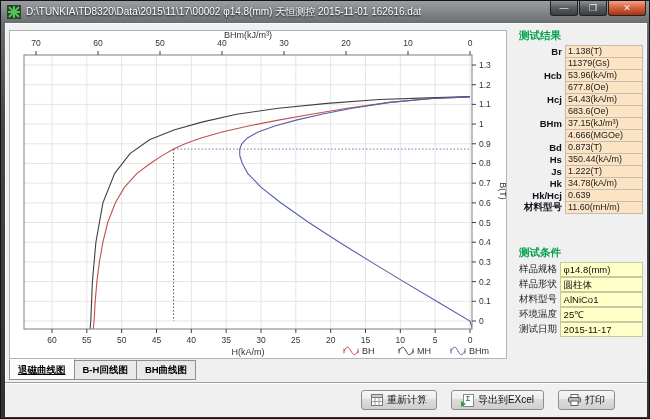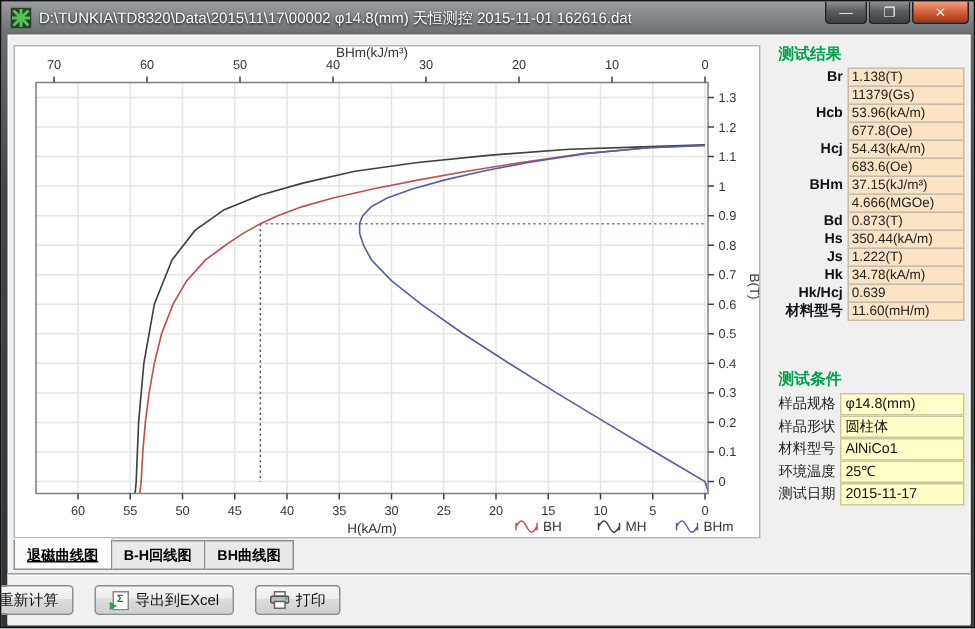--- a/index.html
+++ b/index.html
@@ -31,21 +31,21 @@
   .res-value{width:74px;height:11px;line-height:11px;font-size:9px;background:#fce3c4;
     border:1px solid #c6bcae;padding:0 2px;color:#222;overflow:hidden;white-space:nowrap;}
   .cond-header{margin-top:33px;}
   .cond-rows{margin-left:6px;margin-top:2px;}
   .cond-row{display:flex;align-items:center;height:13px;margin-bottom:2px;}
   .cond-label{width:42px;font-size:9.5px;color:#222;white-space:nowrap;}
   .cond-value{width:78px;height:13px;line-height:13px;font-size:9.5px;background:#ffffc8;
     border:1px solid #c9c9a0;padding:0 3px;color:#111;overflow:hidden;white-space:nowrap;}
   .bottom-bar{position:absolute;left:0;right:0;top:359px;height:34px;background:#f0f0f0;
     border-top:1px solid #9aa0a3;box-shadow:inset 0 1px 0 #ffffff;
-    display:flex;align-items:center;justify-content:flex-start;gap:14px;}
+    display:flex;align-items:center;justify-content:flex-end;gap:14px;}
   .bottom-bar-inner{display:flex;gap:14px;transform:translateX(-32px);}
   .btn{display:flex;align-items:center;gap:4px;padding:2px 9px;height:20px;box-sizing:border-box;
     font-size:10px;color:#111;border:1px solid #8e8e8e;border-radius:3px;cursor:pointer;
     background:linear-gradient(#f7f7f7,#ececec 45%,#dddddd 46%,#cfcfcf);}
   svg text{font-family:"Liberation Sans",sans-serif;}
 </style>
 </head>
 <body>
 
 <div class="window">

